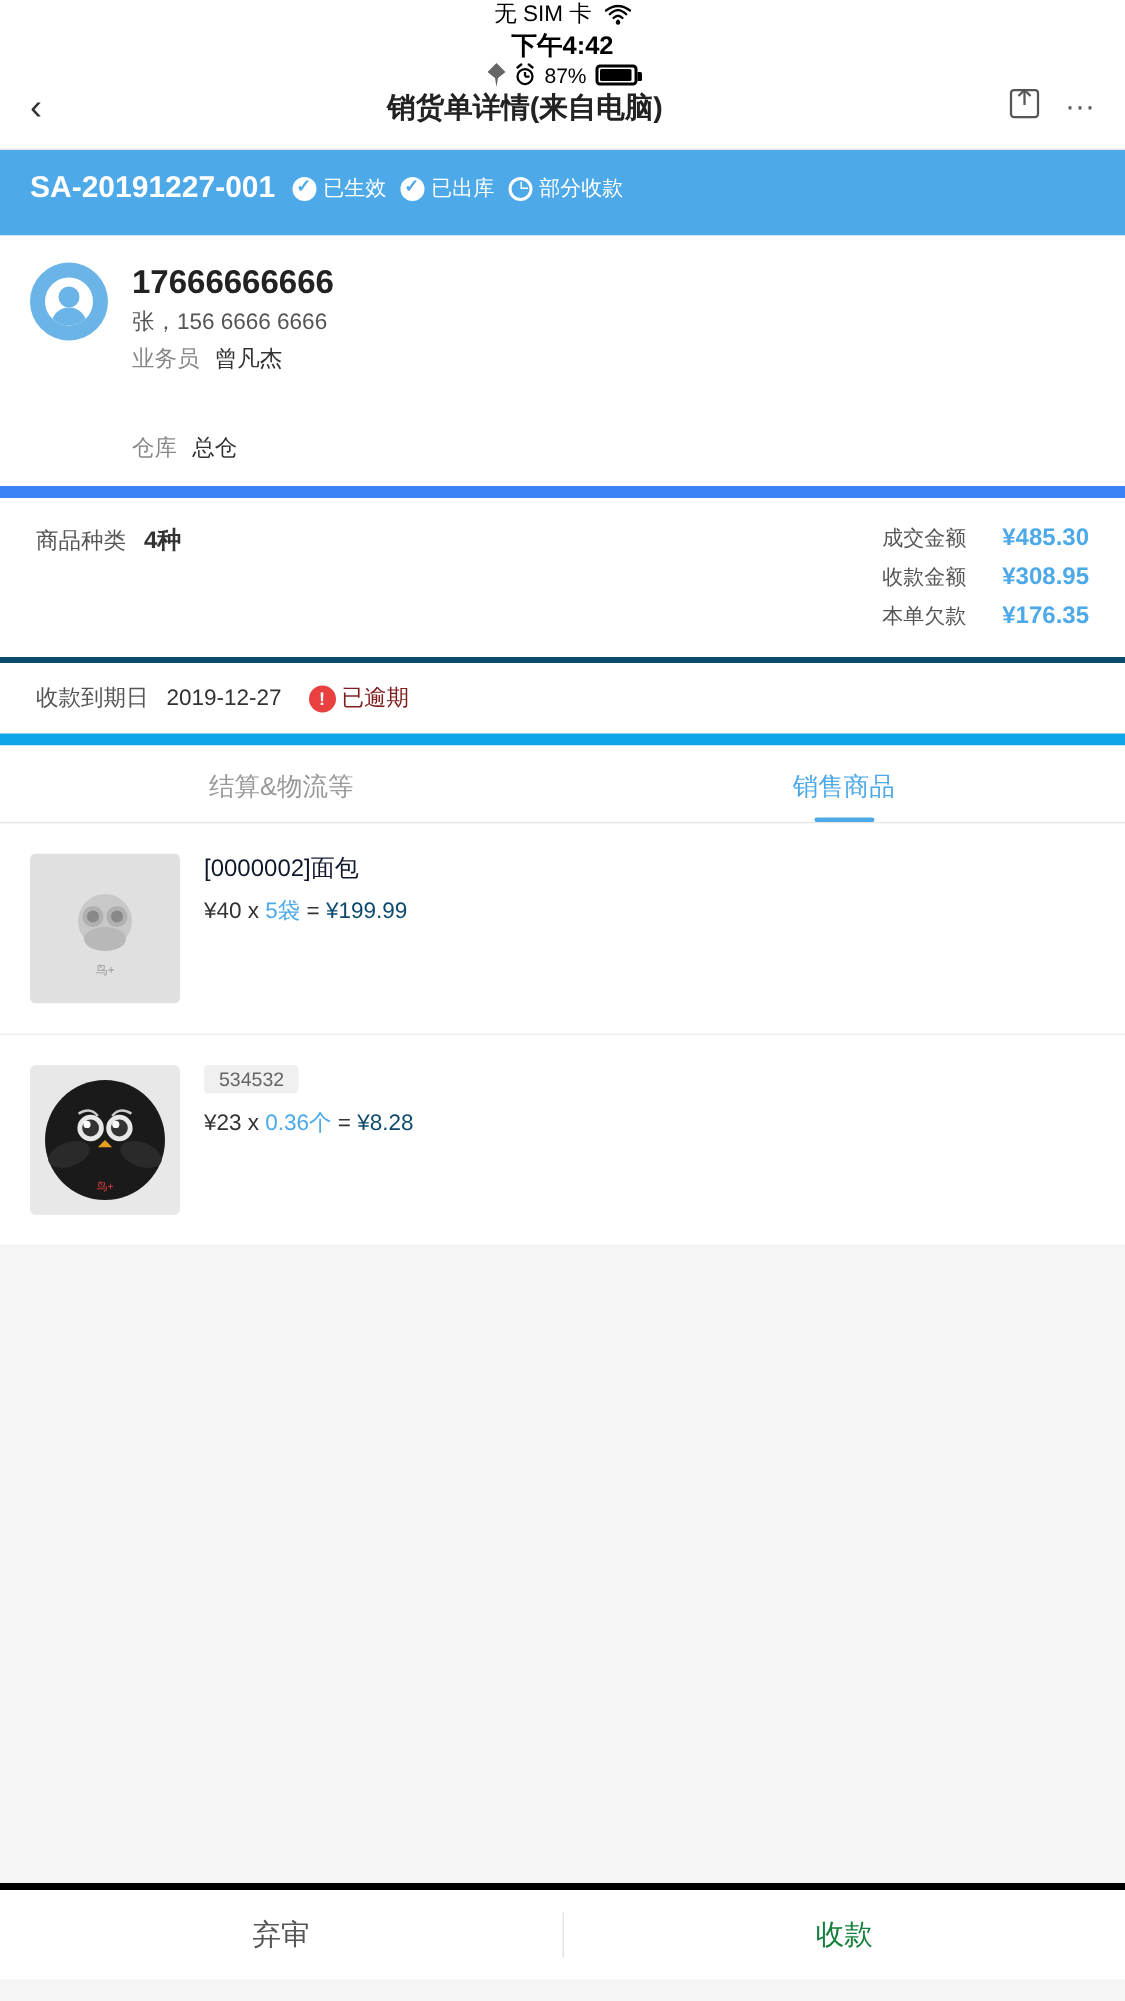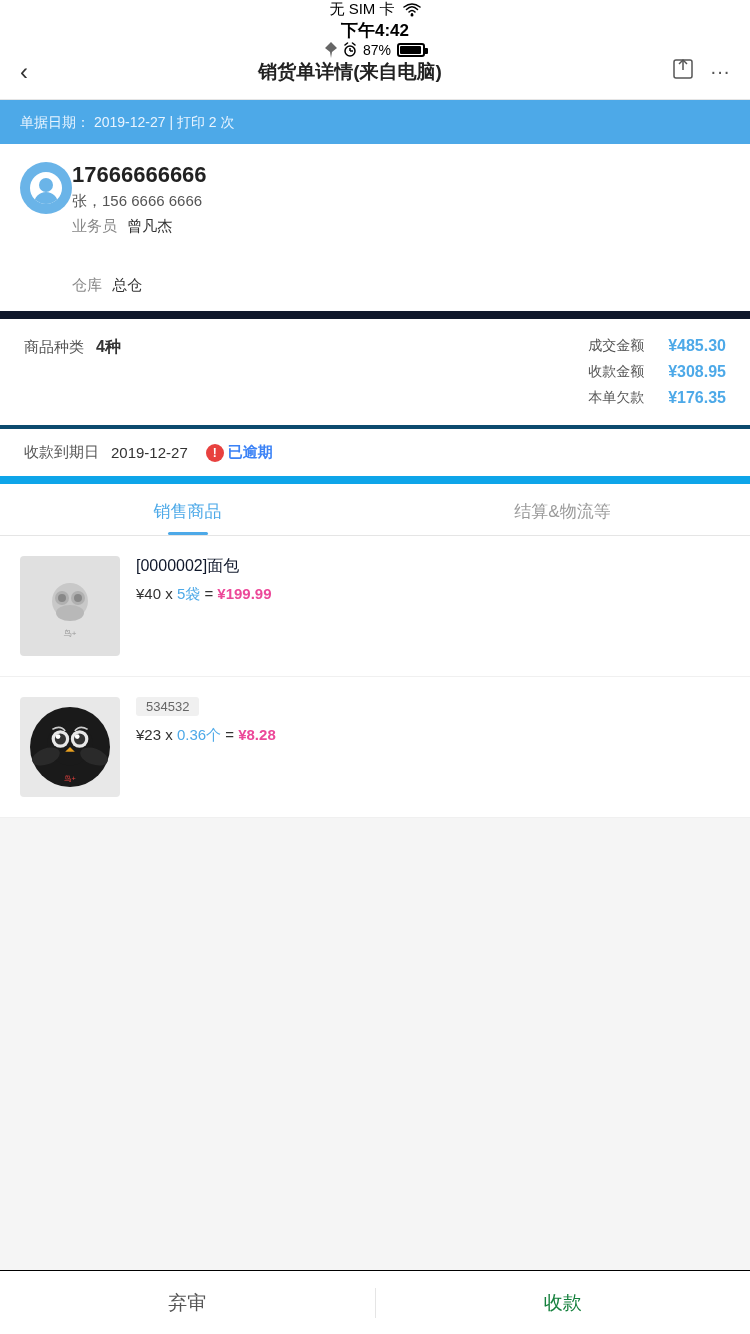--- a/index.html
+++ b/index.html
@@ -138,21 +138,22 @@
       font-size: 14px;
       color: #e8f4ff;
     }
 
     
     .customer-section {
       background: #fff;
       padding: 18px 20px 16px;
       display: flex;
       align-items: flex-start;
-      border-bottom: 8px solid #0f172a;
+      gap: 16px;
+      border-bottom: 8px solid #3b82f6;
     }
     .avatar {
       width: 52px; height: 52px;
       border-radius: 50%;
       background: #6ab4e8;
       display: flex;
       align-items: center;
       justify-content: center;
       flex-shrink: 0;
     }
@@ -248,21 +249,21 @@
       width: 18px; height: 18px;
       background: #e8413f;
       border-radius: 50%;
       display: flex;
       align-items: center;
       justify-content: center;
       font-size: 12px;
       color: #fff;
       font-weight: 700;
     }
-    .overdue-text { color: #3b82f6; font-size: 15px; font-weight: bold; }
+    .overdue-text { color: #7f1d1d; font-size: 15px; }
 
     
     .tabs {
       background: #fff;
       display: flex;
       border-bottom: 1px solid #e5e5e5;
       margin-bottom: 0;
     }
     .tab {
       flex: 1;
@@ -331,30 +332,30 @@
       font-size: 13px;
       padding: 2px 10px;
       border-radius: 3px;
       margin-bottom: 10px;
     }
     .product-price {
       font-size: 15px;
       color: #333;
     }
     .product-price .qty { color: #4da9e8; }
-    .product-price .total { color: #ec4899; font-weight: 700; }
+    .product-price .total { color: #0c4a6e; font-weight: 400; }
 
     
     .bottom-bar {
       position: fixed;
-      bottom: 0; left: 0;
+      bottom: 15px; left: 0;
       width: 750px;
       height: 64px;
       background: #fff;
-      border-top: 1px solid #000000;
+      border-top: 5px solid #000000;
       display: flex;
       align-items: center;
     }
     .bottom-btn {
       flex: 1;
       text-align: center;
       font-size: 19px;
       font-weight: 500;
       cursor: pointer;
     }
@@ -410,24 +411,36 @@
         <rect x="2" y="2" width="18" height="18" rx="2" stroke="#555" stroke-width="1.5" fill="none"></rect>
         <line x1="11" y1="2" x2="11" y2="12" stroke="#555" stroke-width="1.5"></line>
         <polyline points="7,6 11,2 15,6" stroke="#555" stroke-width="1.5" fill="none" stroke-linejoin="round"></polyline>
       </svg>
     </span>
     <span class="nav-icon">···</span>
   </div>
 </div>
 
 <div class="header-banner">
-  <div class="banner-row2">
-    <span>单据日期：</span>
-    <span>2019-12-27</span>
-    <span>| 打印 2 次</span>
+  <div class="banner-row1">
+    <span class="order-id">SA-20191227-001</span>
+    <div class="badges">
+      <div class="badge">
+        <div class="badge-check"></div>
+        <span>已生效</span>
+      </div>
+      <div class="badge">
+        <div class="badge-check"></div>
+        <span>已出库</span>
+      </div>
+      <div class="badge">
+        <div class="badge-clock"></div>
+        <span>部分收款</span>
+      </div>
+    </div>
   </div>
 </div>
 
 <div class="customer-section">
   <div class="avatar">
     <div class="avatar-inner">
       <div class="avatar-head"></div>
       <div class="avatar-body"></div>
     </div>
   </div>
@@ -473,25 +486,25 @@
 <div class="due-section">
   <span class="due-label">收款到期日</span>
   <span class="due-date">2019-12-27</span>
   <div class="overdue-badge">
     <div class="overdue-icon">!</div>
     <span class="overdue-text">已逾期</span>
   </div>
 </div>
 
 <div class="tabs">
+  <div class="tab">
+    <span>结算&amp;物流等</span>
+  </div>
   <div class="tab active">
     <span>销售商品</span>
-  </div>
-  <div class="tab">
-    <span>结算&amp;物流等</span>
   </div>
 </div>
 
 <div class="product-list">
 
   <div class="product-item">
     <div class="product-img">
       <div class="product-img-placeholder">
         <svg width="70" height="70" viewBox="0 0 70 70">
 

